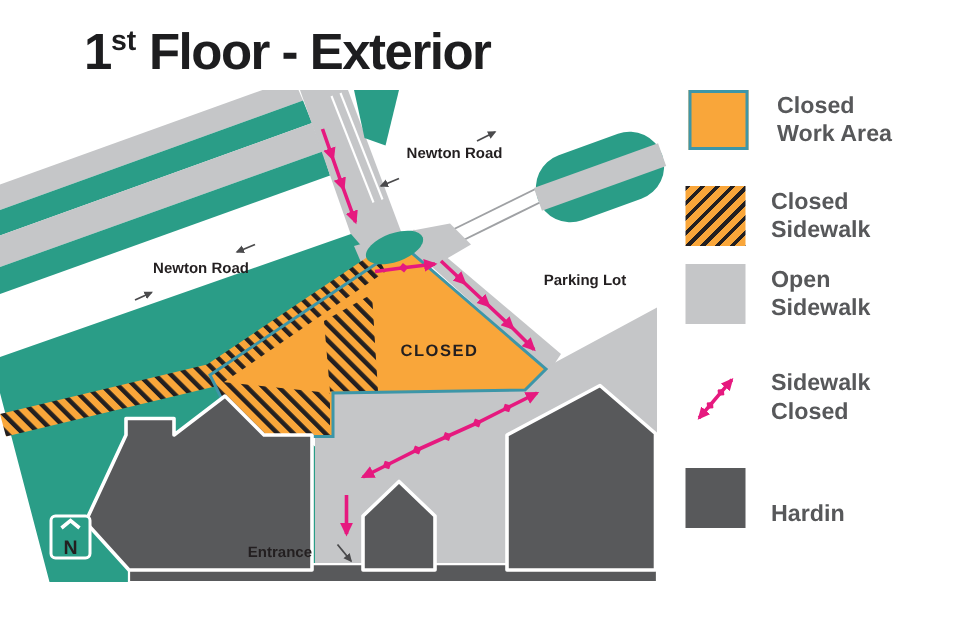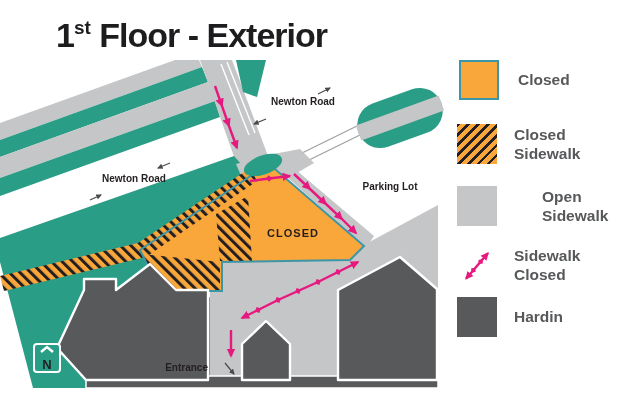--- a/index.html
+++ b/index.html
@@ -10,21 +10,21 @@
               letter-spacing:-1px;color:#1d1d1f;white-space:nowrap;margin-left:40px;}
   .page-title .ord{font-size:19px;vertical-align:top;position:relative;top:1px;letter-spacing:0;}
   .legend{position:absolute;left:457px;top:0;width:182px;height:415px;}
   .legend-item{position:absolute;left:0;display:flex;align-items:center;}
   .swatch{width:40px;height:40px;flex:0 0 40px;}
   .swatch.work{background:#F9A63A;border:2px solid #3D96A8;width:36px;height:36px;flex-basis:36px;margin:0 2px;}
   .swatch.closedwalk{background:repeating-linear-gradient(135deg,#231F20 0px,#231F20 2.5px,#F9A63A 2.5px,#F9A63A 7px);}
   .swatch.openwalk{background:#C5C6C8;}
   .swatch.hardin{background:#58595B;}
   .legend-label{margin-left:17px;font-size:15.5px;font-weight:bold;color:#57585A;line-height:1.25;}
-  .it-0{top:60px;} .it-1{top:124px;} .it-2{top:186px;gap:28px;} .it-3{top:245px;} .it-4{top:297px;}
+  .it-0{top:60px;} .it-1{top:124px;} .it-2{top:176px;} .it-3{top:245px;} .it-4{top:312px;align-items:flex-end;}
   svg text{font-family:"Liberation Sans",sans-serif;font-weight:bold;fill:#231F20;}
 </style>
 </head>
 <body>
 
 <div id="stage">
 
   <svg id="map-svg" width="640" height="415" viewBox="0 0 640 415">
     <defs>
       <pattern id="hatch" patternUnits="userSpaceOnUse" width="7.5" height="7.5" patternTransform="rotate(-45)">
@@ -113,20 +113,21 @@
     <text x="208" y="371" font-size="10" text-anchor="end">Entrance</text>
   </svg>
 
   <div class="page-title"><span>1</span><span class="ord">st</span><span> Floor - Exterior</span></div>
 
   <div class="legend">
     <div class="legend-item it-0">
       <div class="swatch work"></div>
       <div class="legend-label">
         <div>Closed</div>
+        <div>Work Area</div>
       </div>
     </div>
     <div class="legend-item it-1">
       <div class="swatch closedwalk"></div>
       <div class="legend-label">
         <div>Closed</div>
         <div>Sidewalk</div>
       </div>
     </div>
     <div class="legend-item it-2">

